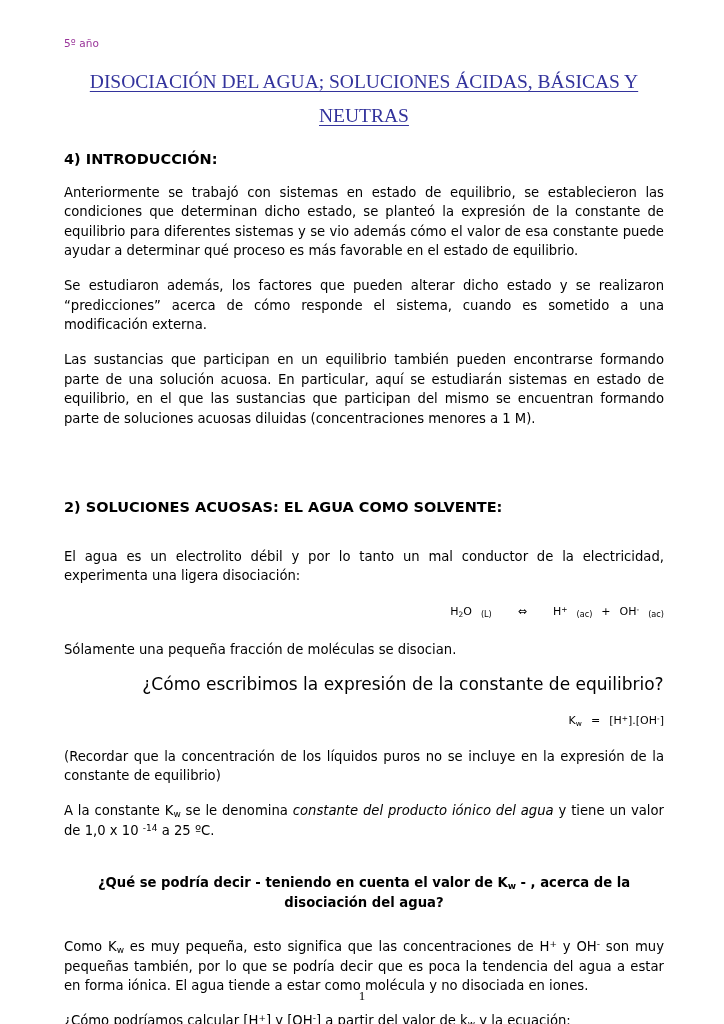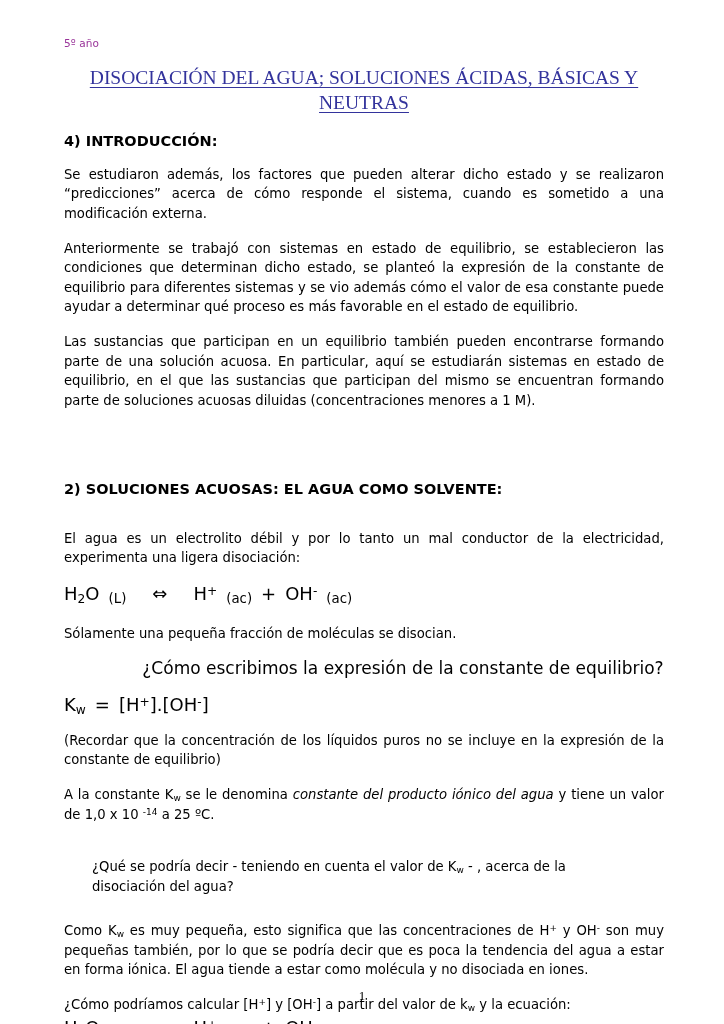--- a/index.html
+++ b/index.html
@@ -37,21 +37,21 @@
     letter-spacing: 0.1px;
     margin-bottom: 14px;
   }
   .doc-header div { white-space: pre; }
 
   
   .doc-title {
     font-family: "Liberation Serif", "DejaVu Serif", serif;
     color: #33339c;
     font-size: 19.5px;
-    line-height: 25px;
+    line-height: 34px;
     text-align: center;
     text-decoration: underline;
     text-underline-offset: 3px;
     font-weight: 400;
     padding: 0 6px;
     margin-bottom: 16px;
   }
 
   
   .section-heading {
@@ -82,22 +82,22 @@
   p.indent-q {
     text-align: center;
     padding-left: 78px;
     font-size: 17px;
     line-height: 19.5px;
     margin: 0 0 15.5px 0;
   }
 
   
   .equation {
-    text-align: left;
-    font-size: 18px;
+    text-align: right;
+    font-size: 11px;
     line-height: 21px;
     margin: 0 0 15.5px 0;
     white-space: nowrap;
   }
   .equation .sp { display: inline-block; width: 26px; }
   .equation .sp-sm { display: inline-block; width: 9px; }
 
   sub {
     font-size: 0.68em;
     vertical-align: -0.22em;
@@ -111,23 +111,23 @@
   .state {
     font-size: 0.74em;
     vertical-align: -0.2em;
   }
 
   em.ital { font-style: italic; }
 
   
   .bold-question {
     font-size: 13.2px;
-    font-weight: normal;
+    font-weight: bold;
     line-height: 20px;
-    text-align: left;
+    text-align: center;
     margin: 0 0 15.5px 0;
     padding: 0 28px;
   }
 
   .gap-sm { height: 9px; }
   .gap-md { height: 17px; }
 
   
   .page-number {
     position: absolute;
@@ -147,22 +147,22 @@
   <div class="content">
 
     <div class="doc-header">
       <div>5º año</div>
     </div>
 
     <div class="doc-title">DISOCIACIÓN DEL AGUA; SOLUCIONES ÁCIDAS, BÁSICAS Y NEUTRAS</div>
 
     <div class="section-heading">4) INTRODUCCIÓN:</div>
 
+    <p class="body">Anteriormente se trabajó con sistemas en estado de equilibrio, se establecieron las condiciones que determinan dicho estado, se planteó la expresión de la constante de equilibrio para diferentes sistemas y se vio además cómo el valor de esa constante puede ayudar a determinar qué proceso es más favorable en el estado de equilibrio.</p>
     <p class="body">Se estudiaron además, los factores que pueden alterar dicho estado y se realizaron “predicciones” acerca de cómo responde el sistema, cuando es sometido a una modificación externa.</p>
-    <p class="body">Anteriormente se trabajó con sistemas en estado de equilibrio, se establecieron las condiciones que determinan dicho estado, se planteó la expresión de la constante de equilibrio para diferentes sistemas y se vio además cómo el valor de esa constante puede ayudar a determinar qué proceso es más favorable en el estado de equilibrio.</p>
     <p class="body">Las sustancias que participan en un equilibrio también pueden encontrarse formando parte de una solución acuosa. En particular, aquí se estudiarán sistemas en estado de equilibrio, en el que las sustancias que participan del mismo se encuentran formando parte de soluciones acuosas diluidas (concentraciones menores a 1 M).</p>
 
     <div class="gap-md"></div>
 
     <div class="section-heading spaced-bottom">2) SOLUCIONES ACUOSAS: EL AGUA COMO SOLVENTE:</div>
 
     <p class="body">El agua es un electrolito débil y por lo tanto un mal conductor de la electricidad, experimenta una ligera disociación:</p>
 
     <div class="equation">
       <span><span>H</span><sub>2</sub><span>O</span></span><span class="sp-sm"></span><span class="state">(L)</span><span class="sp"></span><span>⇔</span><span class="sp"></span><span><span>H</span><sup>+</sup></span><span class="sp-sm"></span><span class="state">(ac)</span><span class="sp-sm"></span><span>+</span><span class="sp-sm"></span><span><span>OH</span><sup>-</sup></span><span class="sp-sm"></span><span class="state">(ac)</span>

